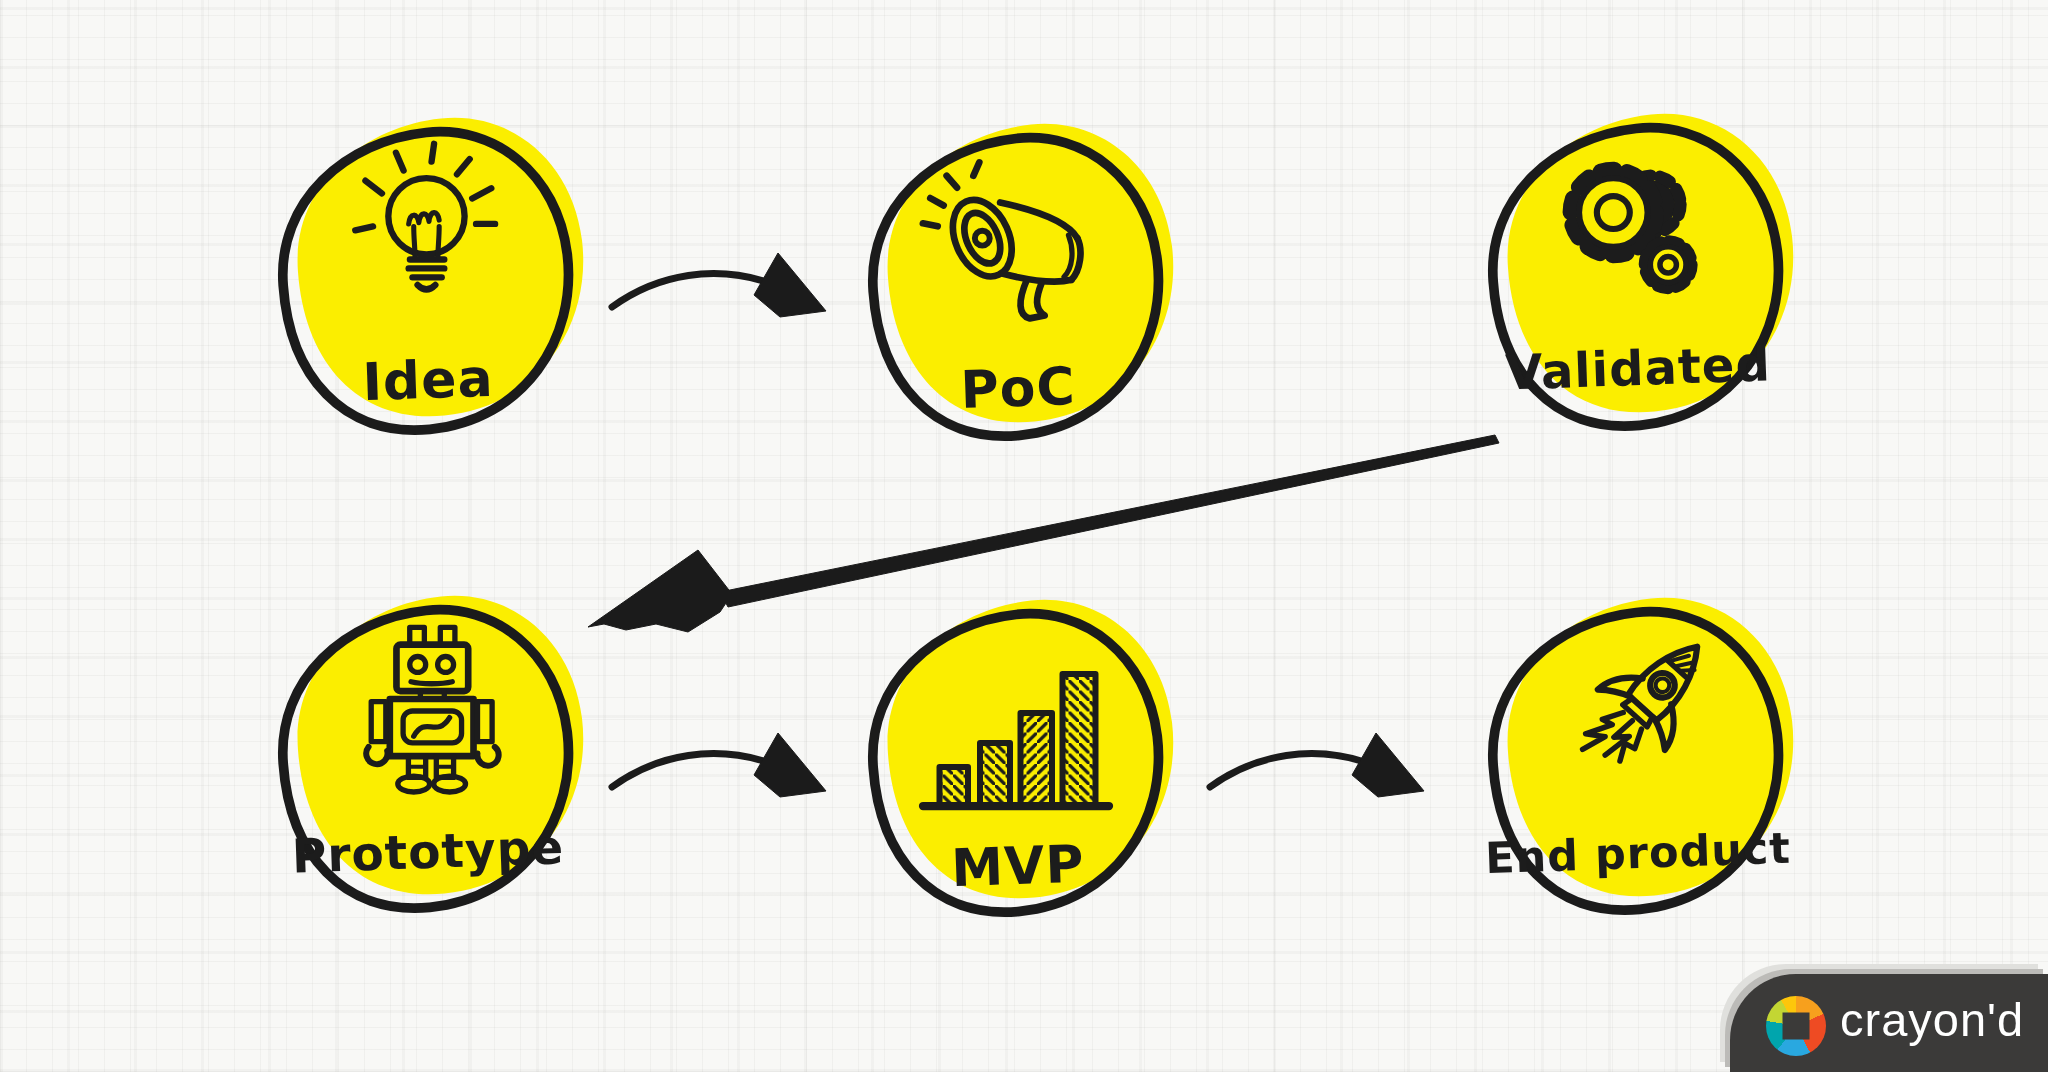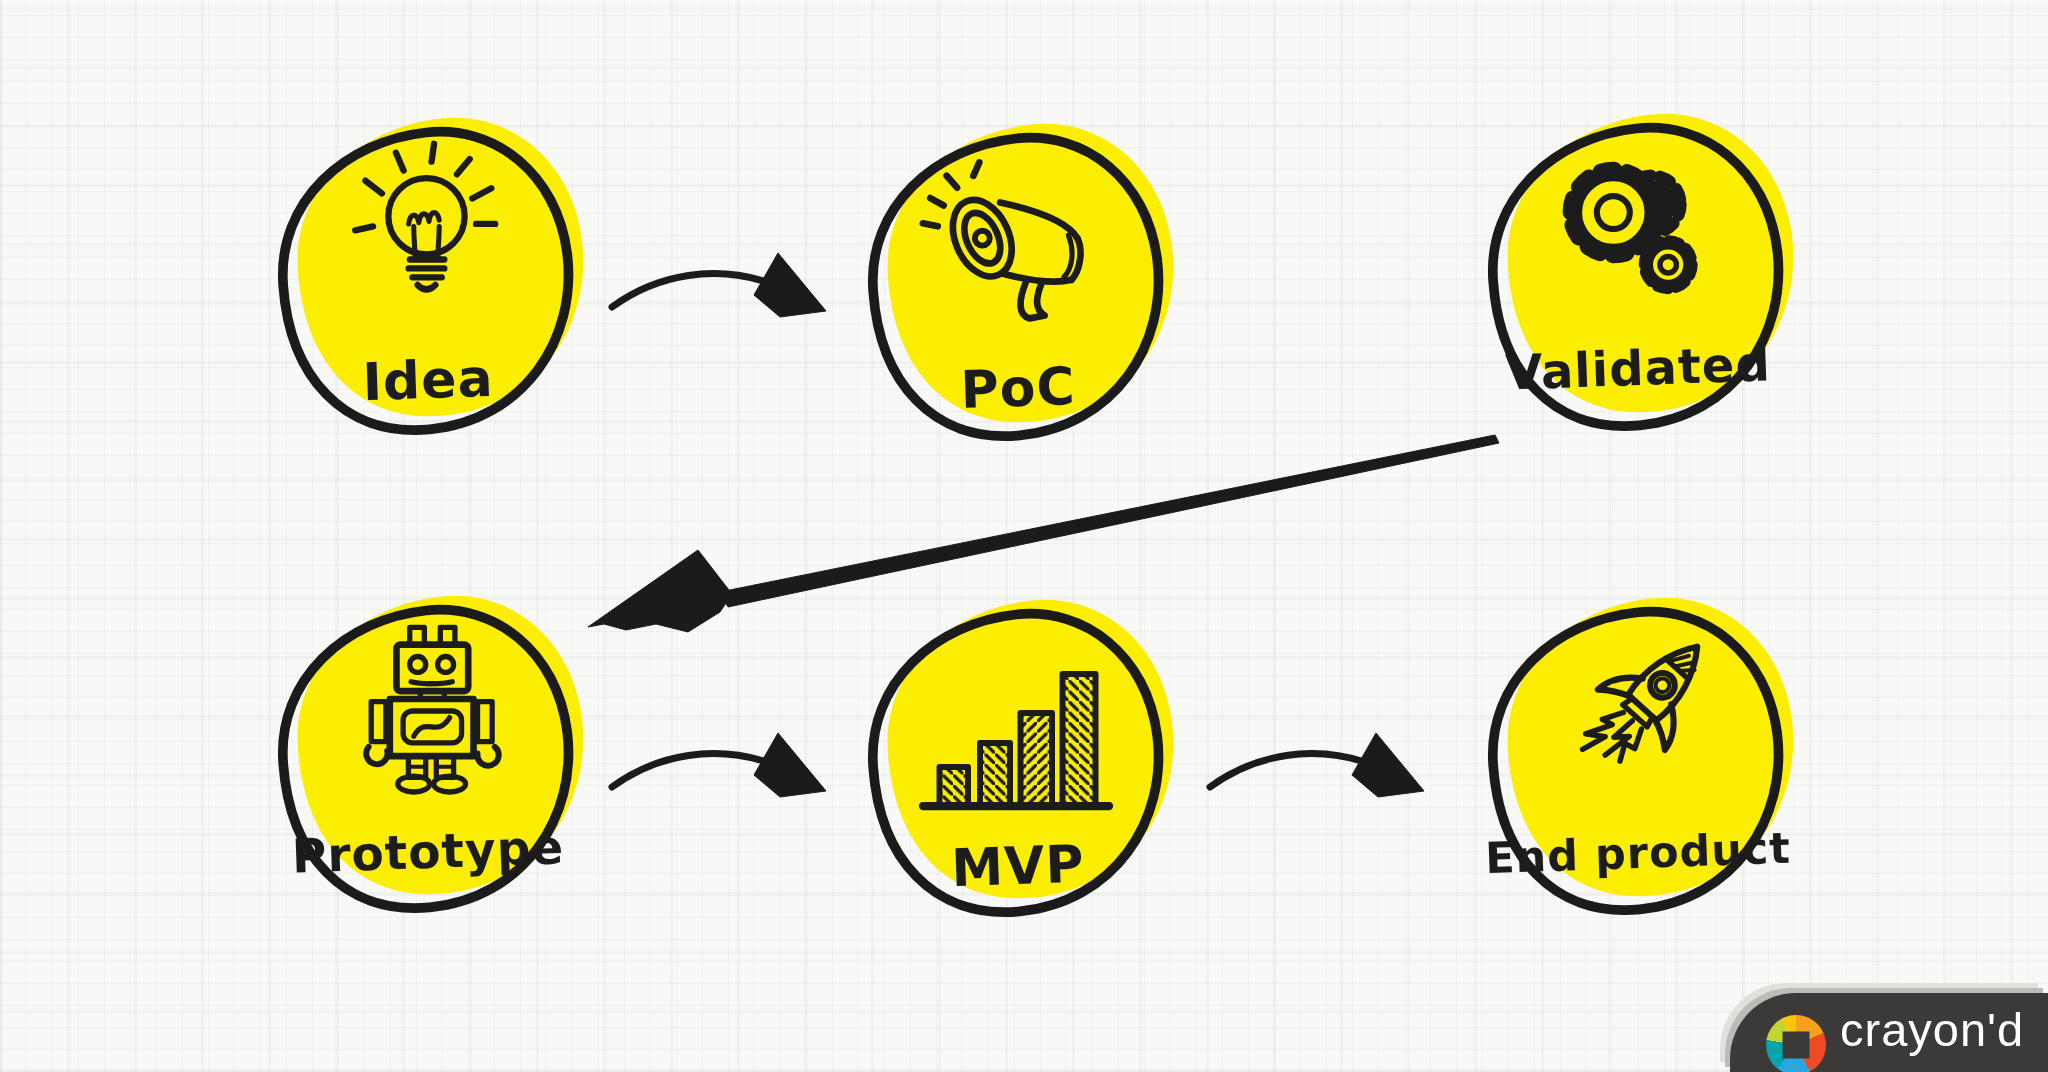--- a/index.html
+++ b/index.html
@@ -50,21 +50,21 @@
   
   svg.arrow { position: absolute; overflow: visible; }
   .arrow .shaft { fill: none; stroke: #1b1b1b; stroke-width: 7; stroke-linecap: round; }
   .arrow .taper, .arrow .head { fill: #1b1b1b; stroke: #1b1b1b; stroke-linejoin: round; }
   .a1 { left: 604px; top: 243px; width: 250px; height: 95px; }
   .a2 { left: 604px; top: 723px; width: 250px; height: 95px; }
   .a3 { left: 1202px; top: 723px; width: 250px; height: 95px; }
   .along { left: 570px; top: 420px; width: 940px; height: 240px; }
   
   .badge {
-    position: absolute; right: 0; bottom: 0; width: 318px; height: 79px;
+    position: absolute; right: 0; bottom: 0; width: 318px; height: 98px;
     background: #3b3a39; border-top-left-radius: 66px;
     box-shadow: -5px -5px 0 0 #bcbbb8, -10px -10px 0 0 #e0e0dd;
   }
   .badge .logo {
     position: absolute; left: 36px; top: 22px; width: 60px; height: 60px; border-radius: 50%;
     background: conic-gradient(from 0deg,
       #f7a01d 0deg 66deg, #ee4b23 66deg 152deg, #29a8e0 152deg 218deg,
       #00a5ad 218deg 280deg, #c3d633 280deg 330deg, #fdc60b 330deg 360deg);
   }
   .badge .logo-square {

